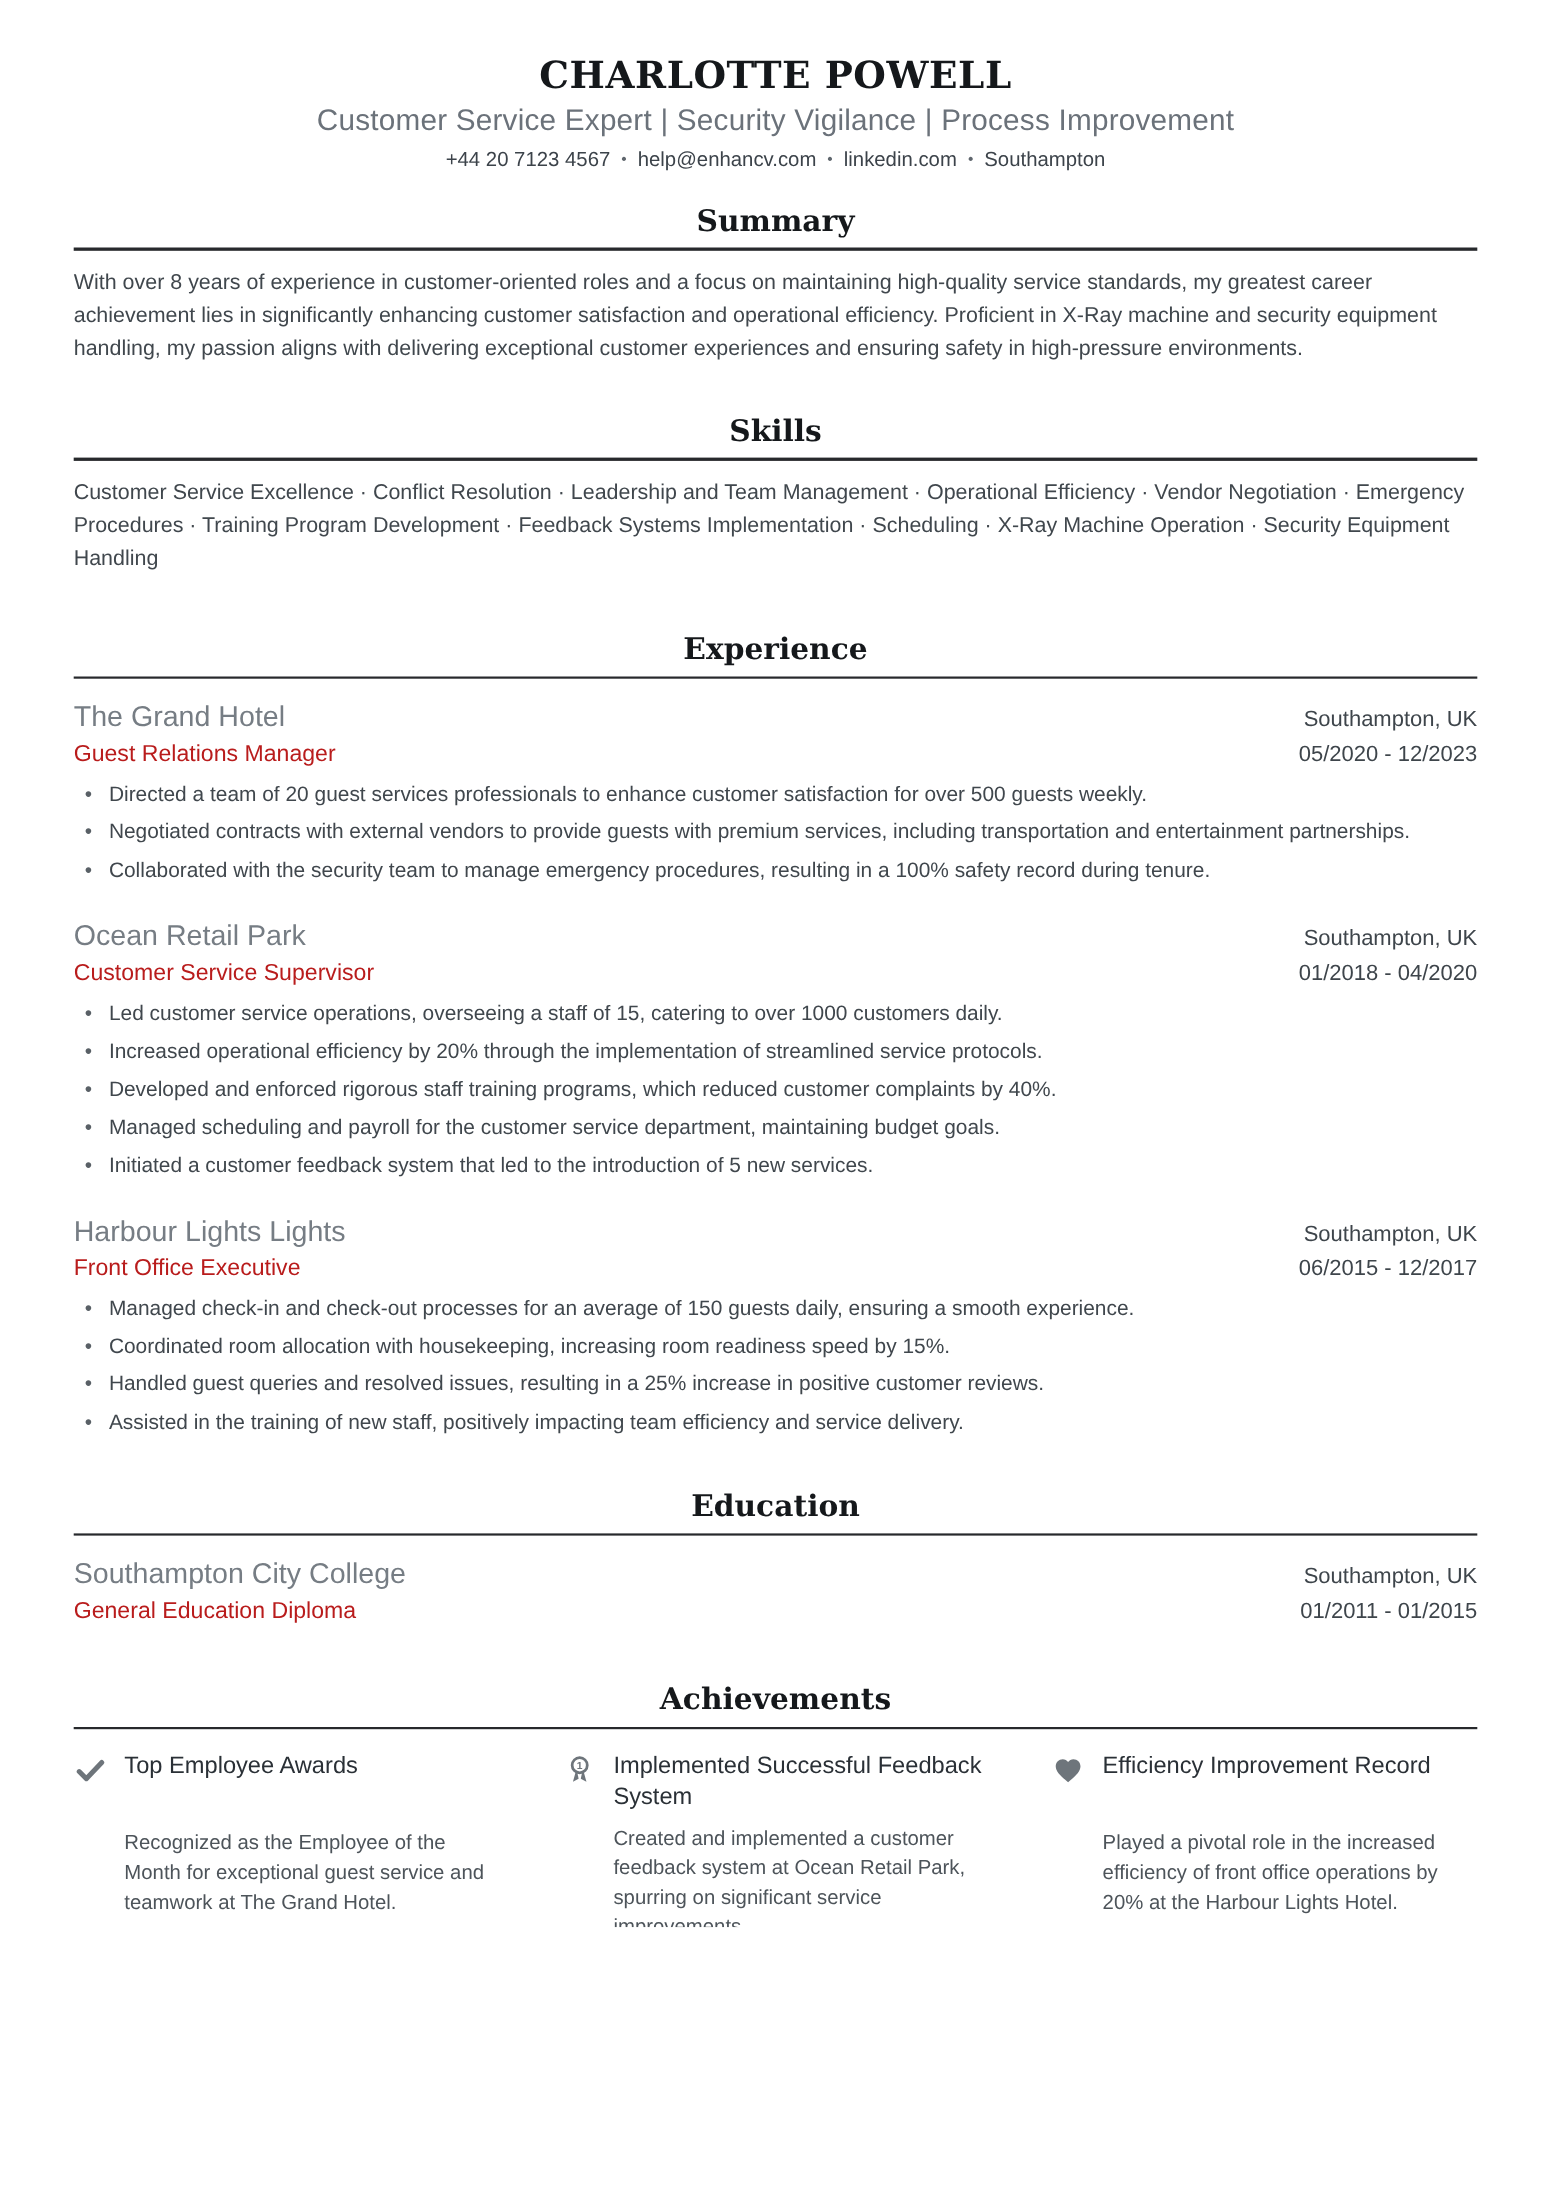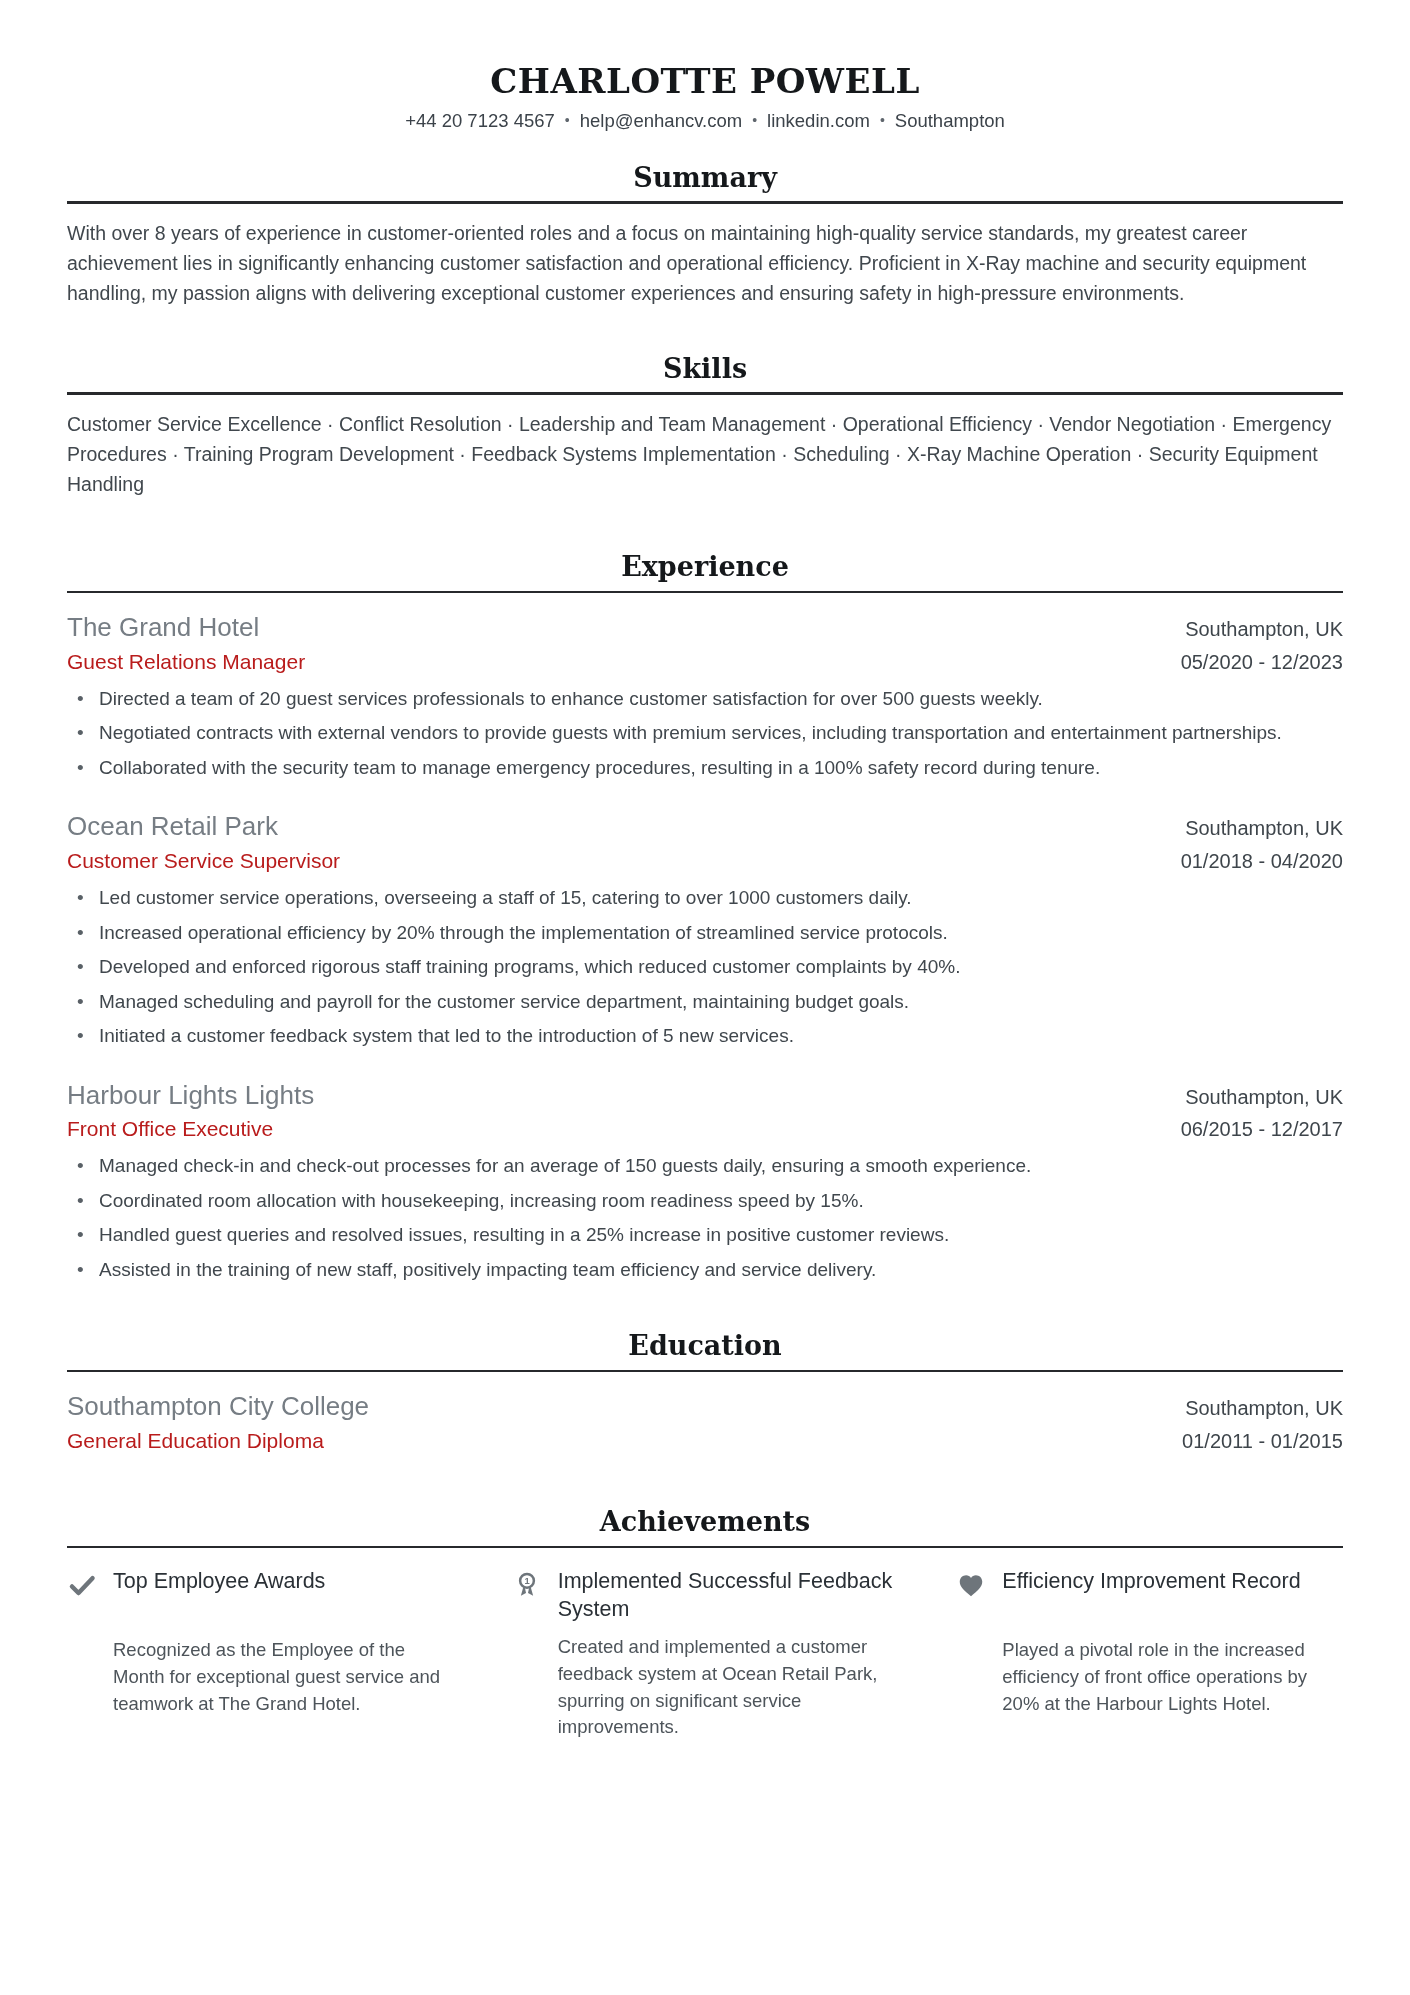--- a/index.html
+++ b/index.html
@@ -1,21 +1,21 @@
 <!DOCTYPE html>
 <html><head>
 <meta charset="utf-8">
 <style>
   * { box-sizing: border-box; }
   html, body { margin: 0; padding: 0; background: #ffffff; }
   .page {
     position: relative;
     width: 1410px;
     height: 1752px;
-    margin: 12px auto;
+    margin: 0 auto;
     background: #ffffff;
     font-family: "Liberation Sans", sans-serif;
     color: #40474d;
     overflow: hidden;
   }
   .content { padding: 50px 67px 0 67px; }
 
   
   .name {
     font-family: "DejaVu Serif", "Liberation Serif", serif;
@@ -167,20 +167,21 @@
   }
 </style>
 </head>
 <body>
 
 <div class="page">
   <div class="content">
 
     <div>
       <div class="name">CHARLOTTE POWELL</div>
+      <div class="headline">Customer Service Expert | Security Vigilance | Process Improvement</div>
       <div class="contact-row">
         <span>+44 20 7123 4567</span><span class="sep">•</span><span>help@enhancv.com</span><span class="sep">•</span><span>linkedin.com</span><span class="sep">•</span><span>Southampton</span>
       </div>
     </div>
 
     <h2 class="section-heading mt-summary">Summary</h2>
     <div class="rule"></div>
     <p class="body-text">With over 8 years of experience in customer-oriented roles and a focus on maintaining high-quality service standards, my greatest career achievement lies in significantly enhancing customer satisfaction and operational efficiency. Proficient in X-Ray machine and security equipment handling, my passion aligns with delivering exceptional customer experiences and ensuring safety in high-pressure environments.</p>
 
     <h2 class="section-heading mt-skills">Skills</h2>

